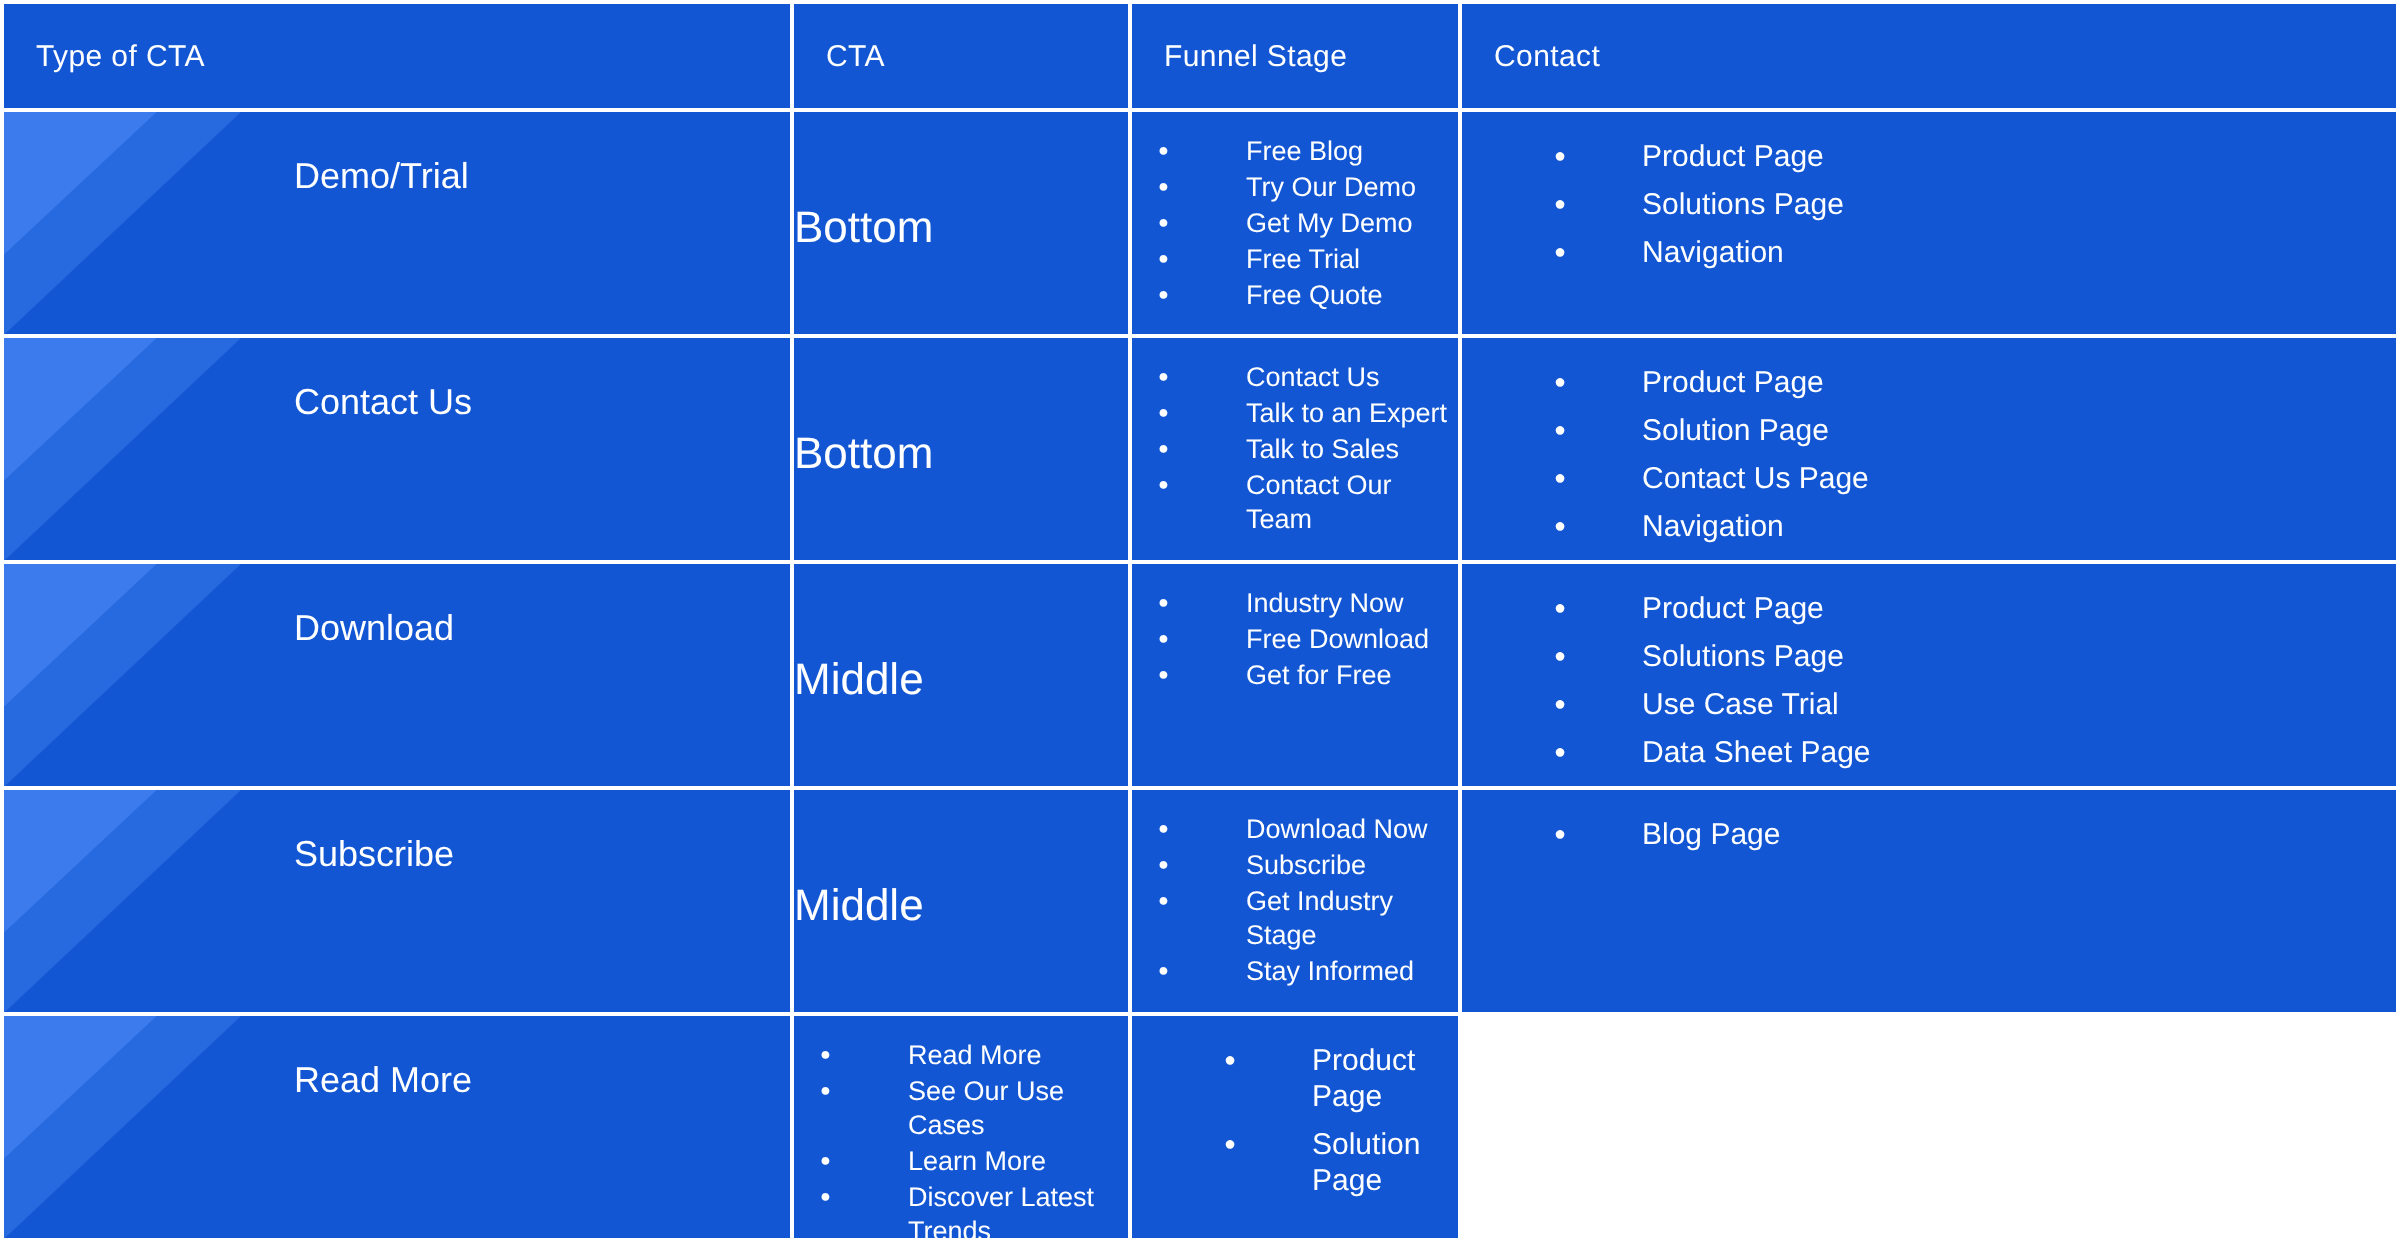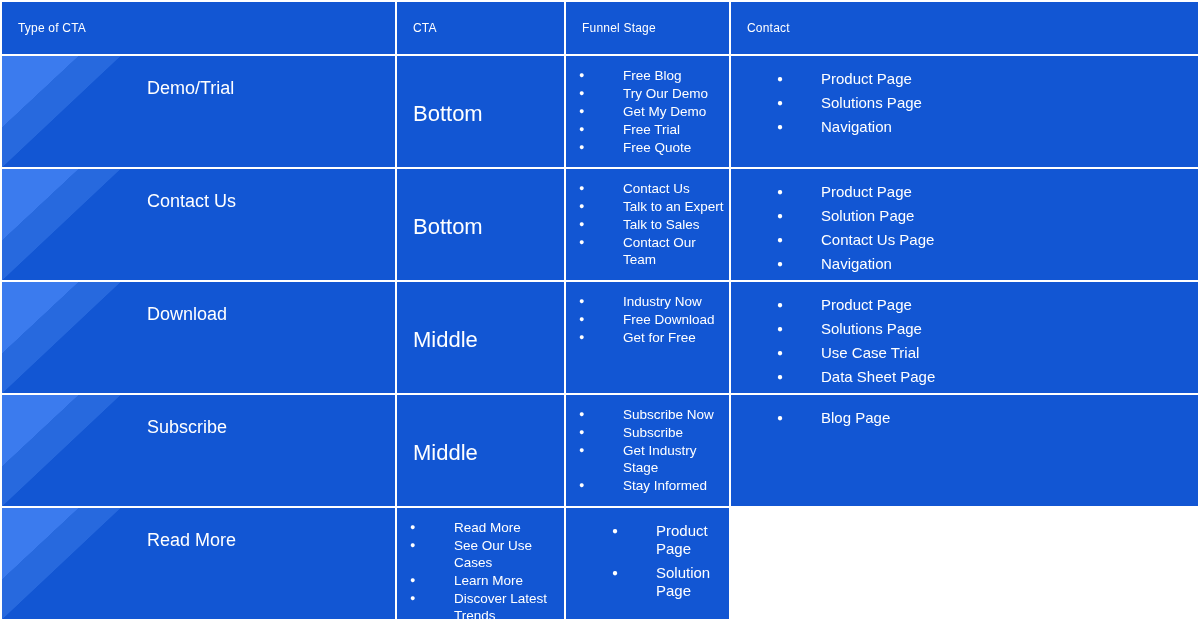--- a/index.html
+++ b/index.html
@@ -24,27 +24,26 @@
     gap: 2px;
   }
   .header-row { height: 52px; }
   .body-row { height: 111px; }
   .cell {
     background: #1256d3;
     color: #ffffff;
     position: relative;
     overflow: hidden;
     box-sizing: border-box;
-    padding-left: 16px;
   }
   
   .header-cell {
     display: flex;
     align-items: center;
-    font-size: 12px;
+    font-size: 15px;
     padding-left: 16px;
     letter-spacing: 0.2px;
   }
   
   .deco {
     position: absolute;
     left: 0;
     top: 0;
     width: 118px;
     height: 100%;
@@ -292,21 +291,21 @@
       <div class="deco"></div>
       <div class="type-label">Subscribe</div>
     </div>
     <div class="cell funnel-cell">
       <span class="funnel-label">Middle</span>
     </div>
     <div class="cell cta-cell">
       <ul class="blist">
             <li>
               <span class="bullet">●</span>
-              <span>Subscribe Now</span>
+              <span>Download Now</span>
             </li>
             <li>
               <span class="bullet">●</span>
               <span>Subscribe</span>
             </li>
             <li>
               <span class="bullet">●</span>
               <span>Get Industry Stage</span>
             </li>
             <li>

